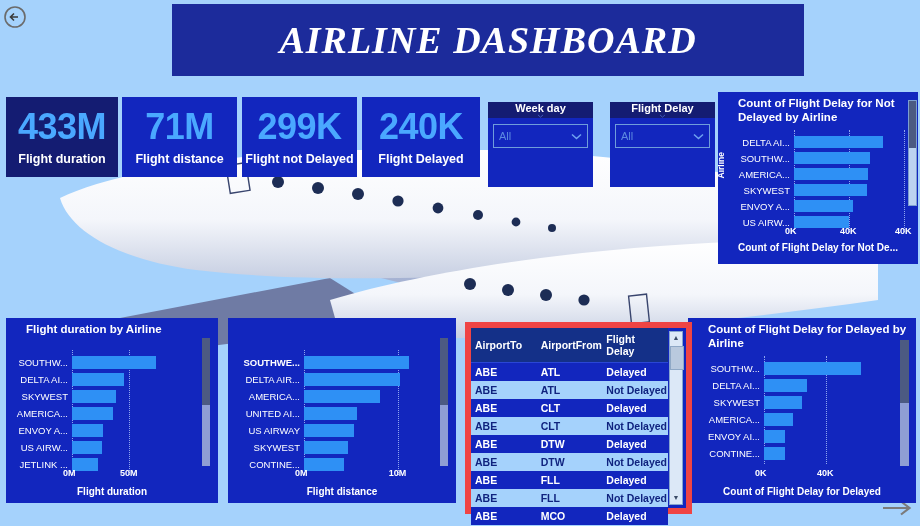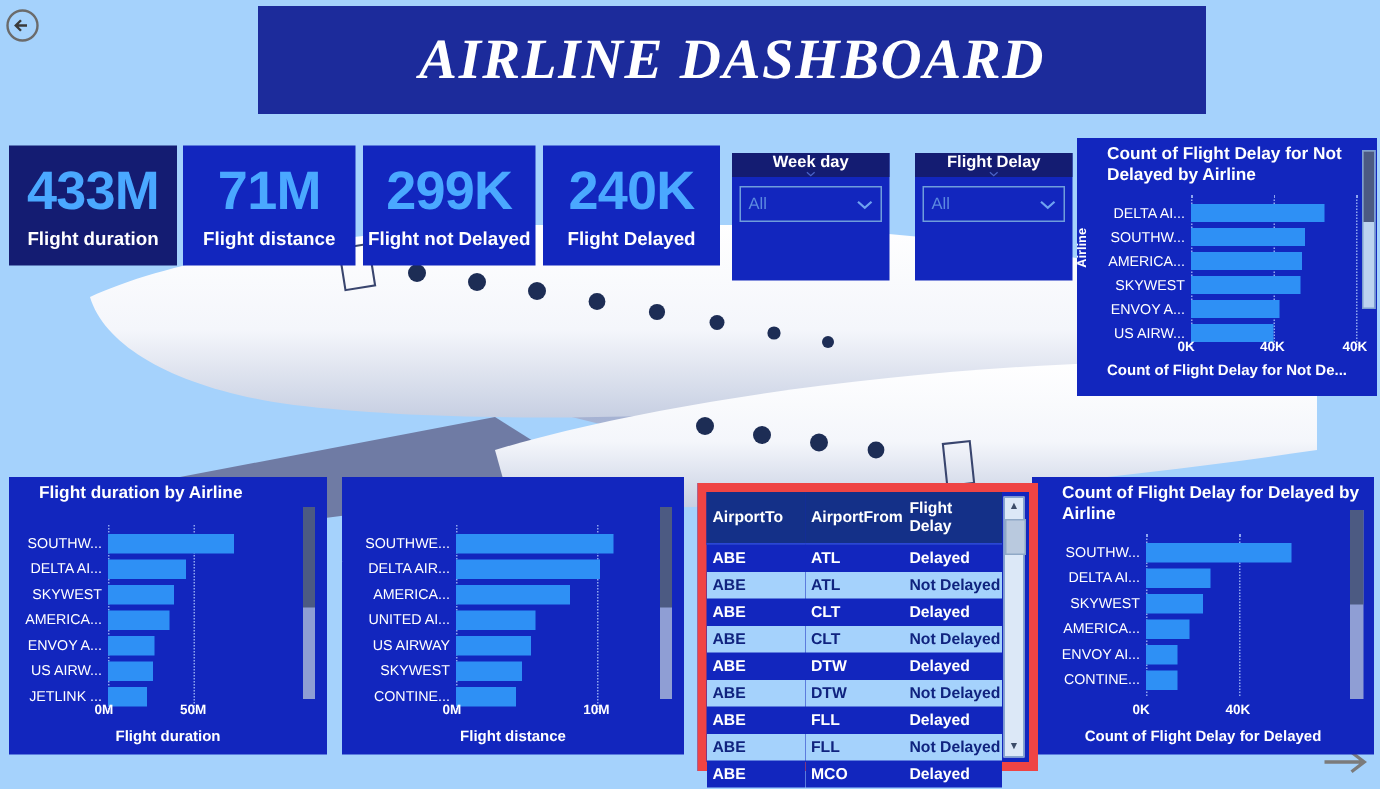--- a/index.html
+++ b/index.html
@@ -273,21 +273,21 @@
         <div class="vsb2" style="left: 196px; top: 20px; width: 8px; height: 128px;">
           <div class="thumb" style="top: 0px; height: 66.56px;"></div>
         </div>
       </div>
   </div>
 
   <div class="panel" id="pdist">
     <div class="chart">
         <div class="gridline" style="left: 76px; top: 32px; height: 125px;"></div>
         <div class="gridline" style="left: 169.846px; top: 32px; height: 125px;"></div>
-        <div class="catlbl" style="left: 6px; top: 39px; width: 66px;">SOUTHWE...</div>
+        <div class="catlbl" style="left: 6px; top: 39px; width: 66px; font-weight: bold;">SOUTHWE...</div>
         <div class="bar" style="left: 76px; top: 38px; width: 105.108px; height: 13px;"></div>
         <div class="catlbl" style="left: 6px; top: 56px; width: 66px;">DELTA AIR...</div>
         <div class="bar" style="left: 76px; top: 55px; width: 95.7231px; height: 13px;"></div>
         <div class="catlbl" style="left: 6px; top: 73px; width: 66px;">AMERICA...</div>
         <div class="bar" style="left: 76px; top: 72px; width: 76.0154px; height: 13px;"></div>
         <div class="catlbl" style="left: 6px; top: 90px; width: 66px;">UNITED AI...</div>
         <div class="bar" style="left: 76px; top: 89px; width: 52.5538px; height: 13px;"></div>
         <div class="catlbl" style="left: 6px; top: 107px; width: 66px;">US AIRWAY</div>
         <div class="bar" style="left: 76px; top: 106px; width: 49.7385px; height: 13px;"></div>
         <div class="catlbl" style="left: 6px; top: 124px; width: 66px;">SKYWEST</div>

